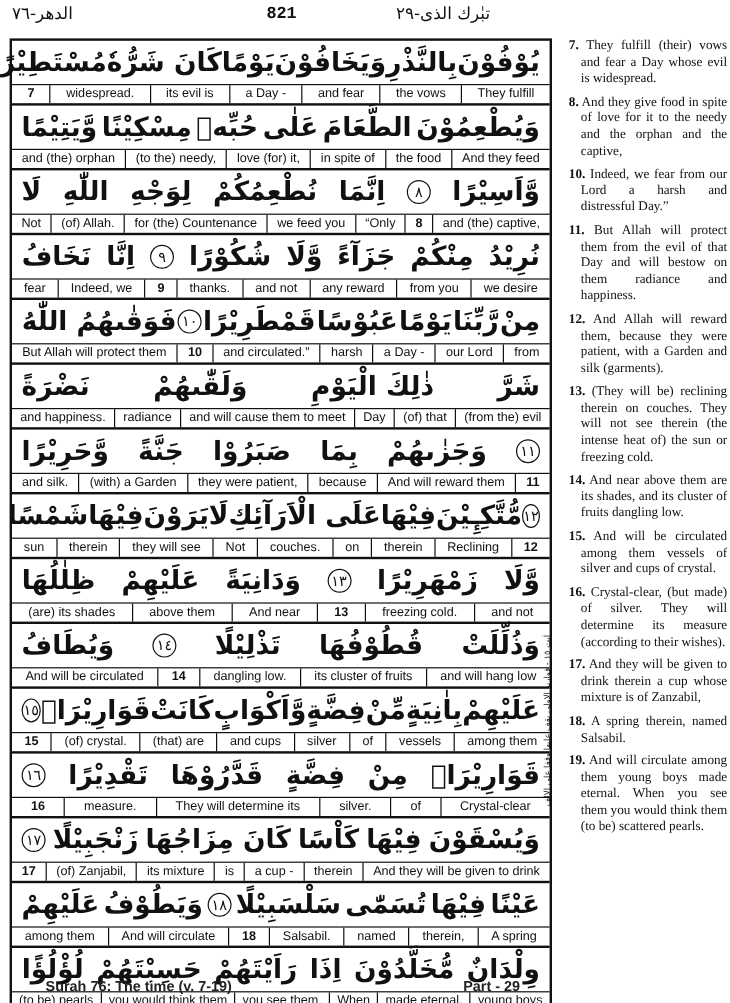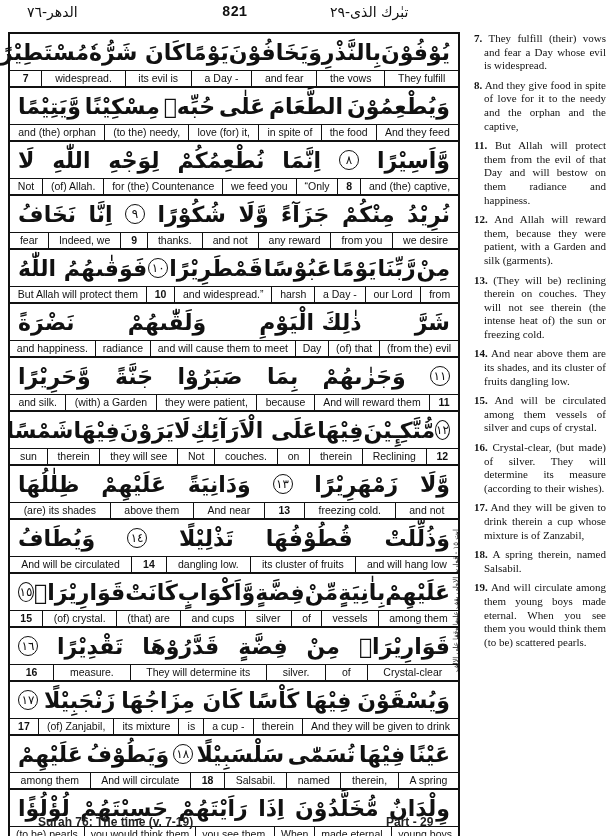--- a/index.html
+++ b/index.html
@@ -1,18 +1,18 @@
 <!DOCTYPE html>
 <html><head>
 <meta charset="utf-8">
 <style>
   html, body { margin:0; padding:0; background:#fff; }
   body { width:608px; height:836px; position:relative; overflow:hidden; font-family:"DejaVu Sans", sans-serif; color:#111; }
   .hdr { position:absolute; top:2px; left:0; width:608px; height:22px; font-size:14px; }
-  .hdr .l { position:absolute; left:27px; top:2px; font-family:"DejaVu Sans", sans-serif; font-size:14px; }
+  .hdr .l { position:absolute; left:10px; top:2px; font-family:"DejaVu Sans", sans-serif; font-size:14px; }
   .hdr .c { position:absolute; left:222px; top:2px; font-family:Liberation Mono, monospace; font-weight:bold; font-size:14px; }
   .hdr .r { position:absolute; left:330px; top:2px; font-family:"DejaVu Sans", sans-serif; font-size:14px;text-align:right; }
   .table { position:absolute; left:8px; top:32px; width:452px; border:2px solid #111; box-sizing:border-box; }
   .arow { height:36px; display:flex; flex-direction:row-reverse; align-items:center; justify-content:space-between; padding:0 8px; border-bottom:1px solid #111; direction:rtl; }
   .arow span { font-family:"DejaVu Sans", sans-serif; font-size:22px; font-weight:bold; white-space:nowrap; }
   .arow .mark { font-size:12px; font-weight:normal; border:1px solid #111; border-radius:50%; width:18px; height:18px; line-height:18px; text-align:center; display:inline-block; }
   .erow { height:15px; display:flex; flex-direction:row-reverse; border-bottom:2px solid #111; }
   .erow:last-child { border-bottom:none; }
   .erow span { flex:1 1 auto; font-family:"Liberation Sans", sans-serif; font-size:10.5px; line-height:15px; text-align:center; border-left:1px solid #111; white-space:nowrap; overflow:hidden; padding:0 2px; }
   .erow span:last-child { border-left:none; }
@@ -113,21 +113,21 @@
       <span>عَبُوْسًا</span>
       <span>قَمْطَرِيْرًا</span>
       <span class="mark">١٠</span>
       <span>فَوَقٰىهُمُ اللّٰهُ</span>
     </div>
     <div class="erow">
       <span>from</span>
       <span>our Lord</span>
       <span>a Day -</span>
       <span>harsh</span>
-      <span>and widespread.”</span>
+      <span>and circulated.”</span>
       <span class="num">10</span>
       <span>But Allah will protect them</span>
     </div>
     <div class="arow" style="flex-direction: row;">
       <span>شَرَّ</span>
       <span>ذٰلِكَ الْيَوْمِ</span>
       <span>وَلَقّٰىهُمْ</span>
       <span>نَضْرَةً</span>
     </div>
     <div class="erow">
@@ -292,20 +292,21 @@
       <span>you would think them</span>
       <span>(to be) pearls</span>
     </div>
   </div>
 
 <div class="vnote">اٰيت ١٥ - قوارير الاولى يقف عليها وقفا على الالف</div>
 
 <div class="trans" id="trans">
     <p><b>7.</b> <span>They fulfill (their) vows and fear a Day whose evil is widespread.</span></p>
     <p><b>8.</b> <span>And they give food in spite of love for it to the needy and the orphan and the captive,</span></p>
+    <p><b>10.</b> <span>Indeed, we fear from our Lord a harsh and distressful Day.”</span></p>
     <p><b>11.</b> <span>But Allah will protect them from the evil of that Day and will bestow on them radiance and happiness.</span></p>
     <p><b>12.</b> <span>And Allah will reward them, because they were patient, with a Garden and silk (garments).</span></p>
     <p><b>13.</b> <span>(They will be) reclining therein on couches. They will not see therein (the intense heat of) the sun or freezing cold.</span></p>
     <p><b>14.</b> <span>And near above them are its shades, and its cluster of fruits dangling low.</span></p>
     <p><b>15.</b> <span>And will be circulated among them vessels of silver and cups of crystal.</span></p>
     <p><b>16.</b> <span>Crystal-clear, (but made) of silver. They will determine its measure (according to their wishes).</span></p>
     <p><b>17.</b> <span>And they will be given to drink therein a cup whose mixture is of Zanzabil,</span></p>
     <p><b>18.</b> <span>A spring therein, named Salsabil.</span></p>
     <p><b>19.</b> <span>And will circulate among them young boys made eternal. When you see them you would think them (to be) scattered pearls.</span></p>
   </div>

